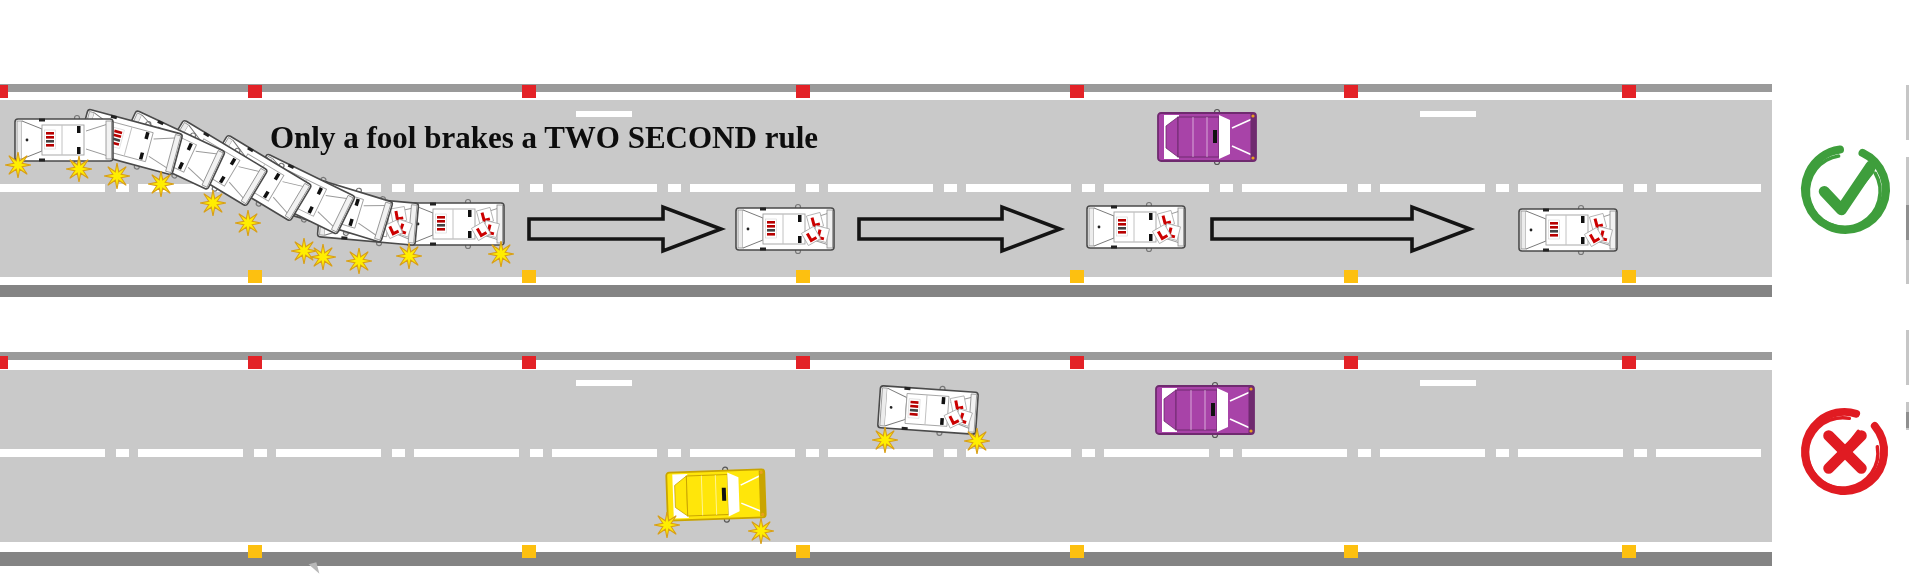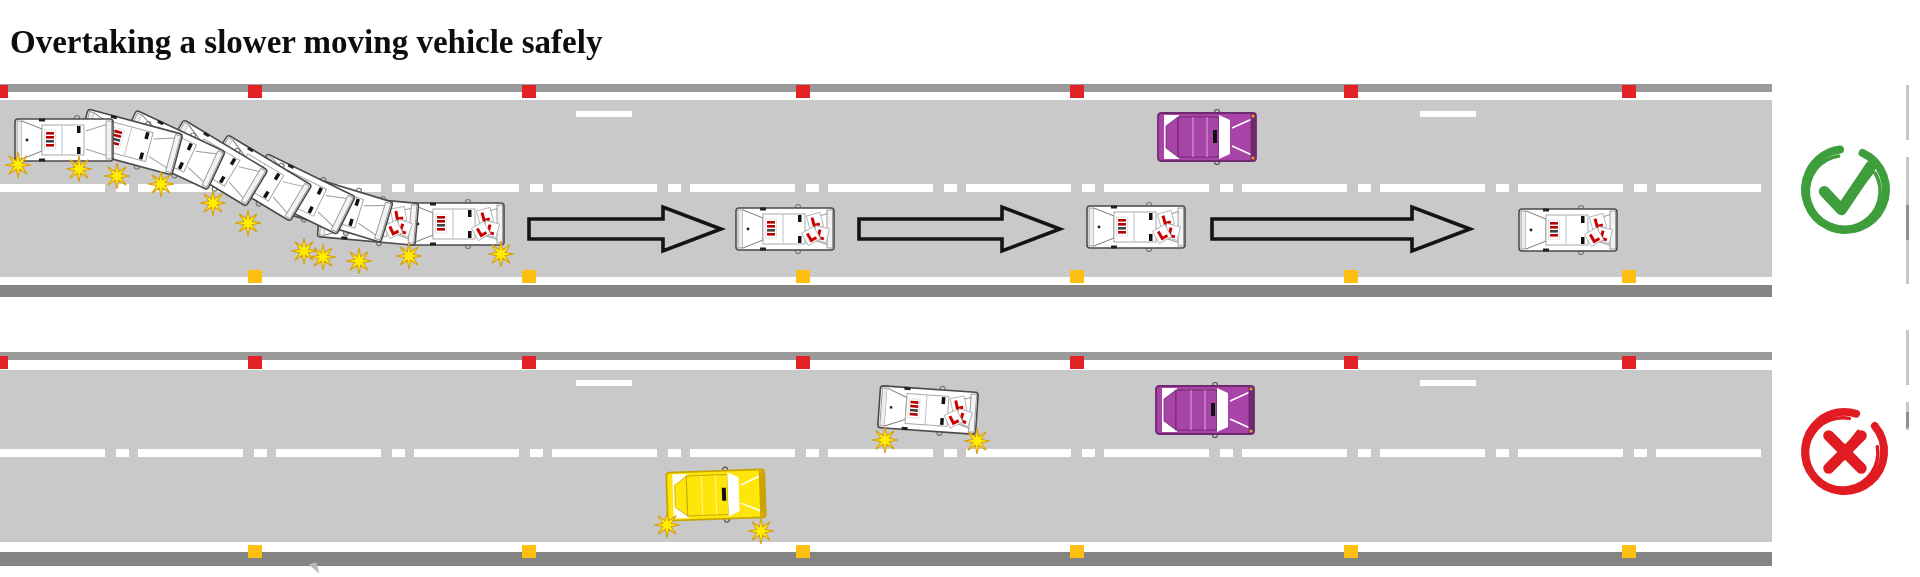--- a/index.html
+++ b/index.html
@@ -20,21 +20,21 @@
   .sprite{position:absolute}
   .vline{position:absolute;width:3px;background:repeating-linear-gradient(180deg,#c6c6c6 0 55px,rgba(0,0,0,0) 55px 72px)}
   .vline-dark{position:absolute;width:3px;background:#8f8f8f}
   .cursor-artifact{position:absolute;width:0;height:0;border-left:8px solid transparent;
     border-top:12px solid #b8b8b8;transform:rotate(-15deg)}
 </style>
 </head>
 <body>
 
 <div id="stage">
-  <div class="title">Overtaking a slower moving vehicle safely</div>
+  <div class="caption">Only a fool brakes a TWO SECOND rule</div>
 <div class="road" style="top: 84px; height: 213px; width: 1772px;">
     <div class="r-btop" style="height: 8px;"></div>
     <div class="r-edge" style="height: 8px;"></div>
     <div class="r-surf" style="height: 177px;">
       <div class="r-center" style="top: 84px;"></div>
     </div>
     <div class="r-edge" style="height: 8px;"></div>
     <div class="r-bbot"></div>
   <span class="m-red" style="left: -6px; top: 1px;"></span>
       <span class="m-red" style="left: 248px; top: 1px;"></span>

